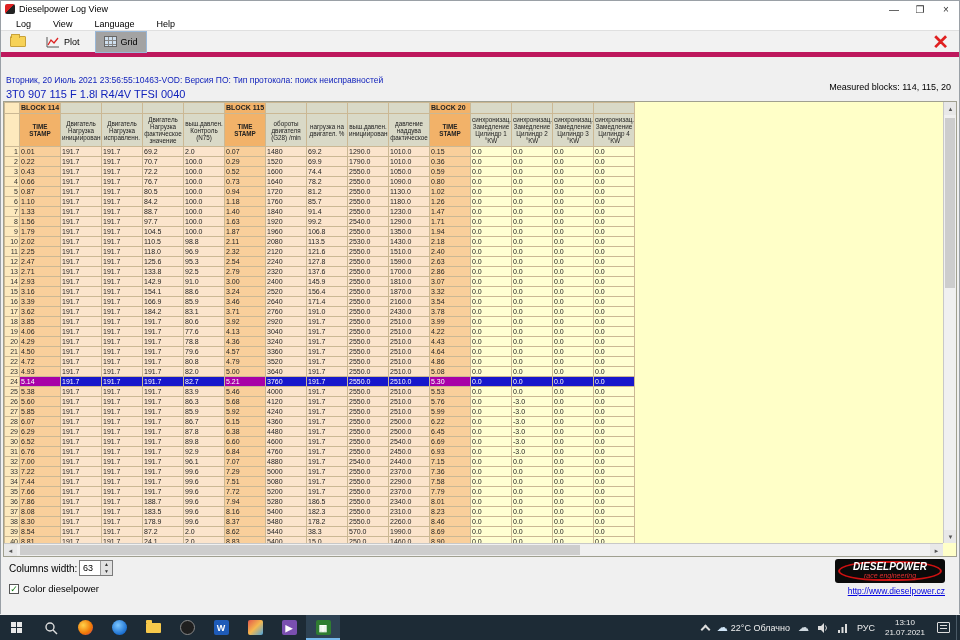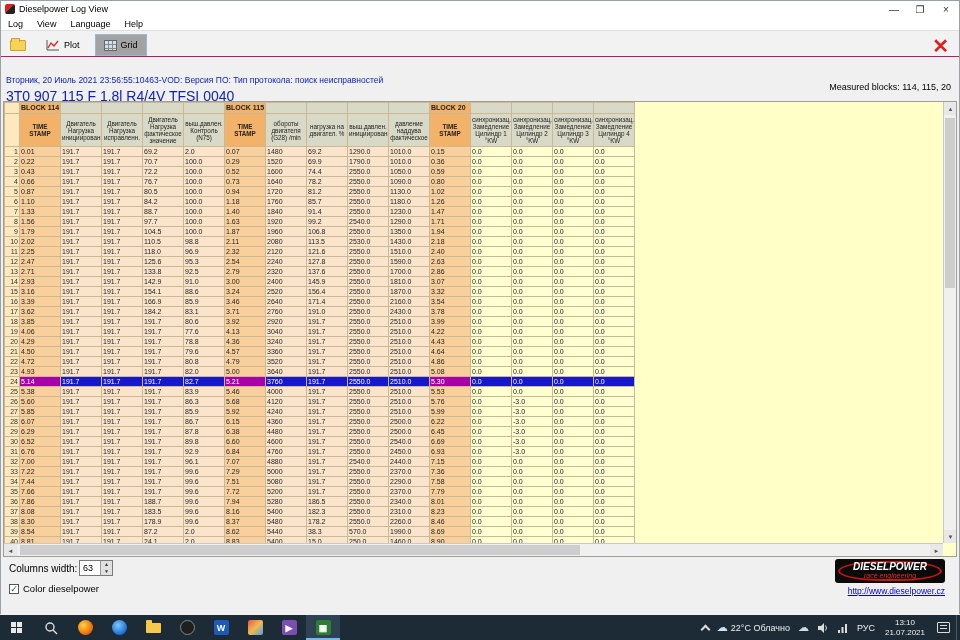--- a/index.html
+++ b/index.html
@@ -7,43 +7,43 @@
   .window { position:absolute; left:0; top:0; width:960px; height:614px; background:#f0f0f0; border:1px solid #9aa0a6; }
 
   
   .titlebar { position:absolute; left:0; top:0; right:0; height:16px; background:#ffffff; display:flex; align-items:center; font-size:9px; color:#000; }
   .appicon { width:10px; height:10px; margin:0 4px 0 4px; background:linear-gradient(135deg,#d22 50%,#222 50%); border-radius:2px; }
   .wctrls { margin-left:auto; display:flex; height:100%; }
   .wbtn { width:26px; height:100%; display:flex; align-items:center; justify-content:center; font-size:10px; color:#333; }
 
   
   .menubar { position:absolute; left:0; top:16px; right:0; height:14px; background:#ffffff; display:flex; align-items:center; font-size:9px; border-bottom:1px solid #e0e0e0; }
-  .menubar span { padding:0 7px; }
+  .menubar span { padding:0 7px;margin-left:8px; }
 
   
-  .toolbar { position:absolute; left:0; top:30px; right:0; height:26px; background:#f2f2f2; display:flex; align-items:flex-end; border-bottom:1px solid #be185d; }
+  .toolbar { position:absolute; left:0; top:30px; right:0; height:26px; background:#f2f2f2; display:flex; align-items:center; border-bottom:5px solid #be185d; }
   .folderbtn { width:26px; height:22px; margin-left:4px; display:flex; align-items:center; justify-content:center; }
   .folder { position:relative; width:16px; height:11px; background:#f7d257; border:1px solid #c8a23a; border-radius:1px; }
   .folder:before { content:""; position:absolute; left:0; top:-3px; width:7px; height:3px; background:#f7d257; border:1px solid #c8a23a; border-bottom:none; border-radius:1px 1px 0 0; }
   .tbtn { height:22px; display:flex; align-items:center; gap:4px; padding:0 8px; margin-left:6px; font-size:9px; border:1px solid transparent; }
   .tbtn.active { background:#a3a3a3; border:1px solid #9ab8d8; }
   .ploticon { width:14px; height:12px; }
   .gridicon { width:13px; height:11px; border:1px solid #666; background:
     linear-gradient(#888 1px, transparent 1px) 0 3px/100% 4px,
     linear-gradient(90deg,#888 1px, transparent 1px) 3px 0/4px 100%, #cfe0ef; }
   .closex { margin-left:auto; margin-right:10px; font-size:20px; font-weight:bold; color:#e02020; line-height:20px; }
 
   
   .tabbar { position:absolute; left:0; top:56px; right:0; height:16px; background:#f0f0f0; border-bottom:1px solid #b8b8b8; display:flex; align-items:flex-end; }
   .tab { height:15px; margin-left:4px; padding:0 10px; background:#ffffff; border:1px solid #b8b8b8; border-bottom:none; font-size:8.5px; display:flex; align-items:center; }
 
   
   .infobar { position:absolute; left:0; top:72px; right:0; height:28px; background:#f0f0f0; }
   .infoline1 { position:absolute; left:5px; top:2px; font-size:8.5px; color:#1122bb; }
-  .infoline2 { position:absolute; left:5px; top:15px; font-size:14px; color:#1122bb; }
+  .infoline2 { position:absolute; left:5px; top:15px; font-size:11px; color:#1122bb; }
   .measured { position:absolute; right:8px; top:9px; font-size:9px; color:#000; }
 
   
   .gridarea { position:absolute; left:2px; top:100px; right:2px; height:456px; background:#ffffc8; border:1px solid #a0a090; overflow:hidden; }
   table { border-collapse:collapse; table-layout:fixed; width:630px; }
   td { border:1px solid #cbb894; height:9px; line-height:9px; font-size:7px; padding:0 1px; overflow:hidden; white-space:nowrap; color:#222; }
   tr.hdrblock td { height:10px; line-height:10px; }
   tr.hdrmain td { height:33px; white-space:normal; line-height:7px; text-align:center; vertical-align:middle; font-size:6.3px; }
   .rn { background:#fde9bd; text-align:right; color:#333; }
   .hb { background:#f2b269; font-weight:bold; font-size:7px; text-align:left; }

